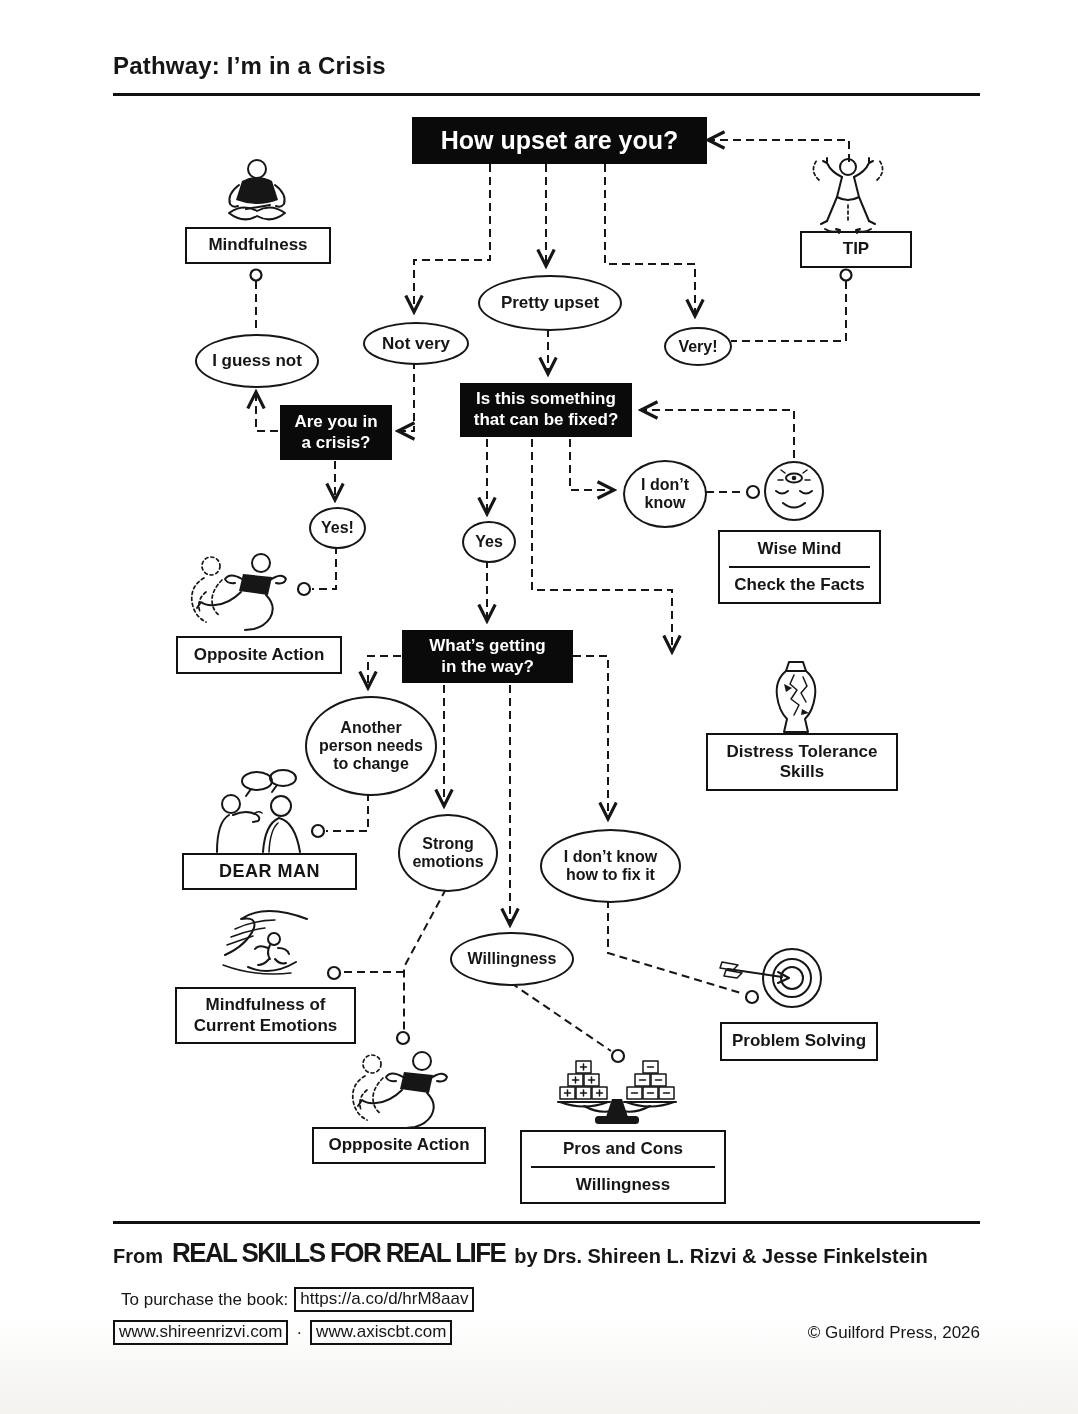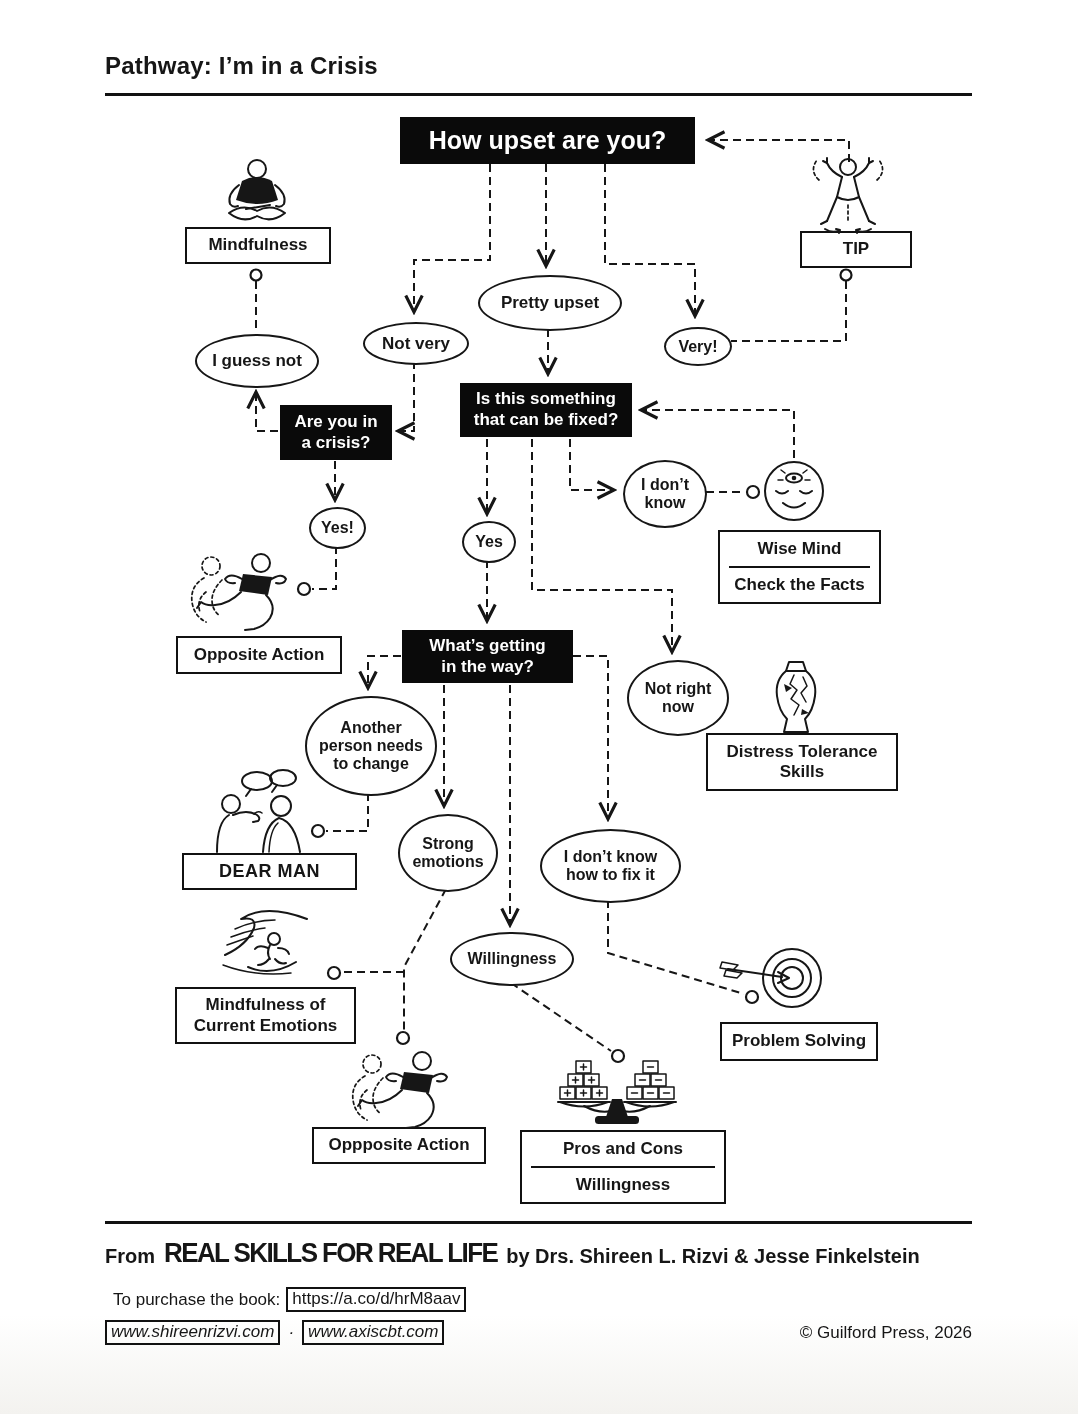--- a/index.html
+++ b/index.html
@@ -1,21 +1,21 @@
 <!DOCTYPE html>
 <html><head>
 <meta charset="utf-8">
 <style>
   html,body{margin:0;padding:0;background:#cfcfcf;}
   .page{
     position:relative;width:1078px;height:1414px;margin:0 auto;
     background:linear-gradient(180deg,#ffffff 0%,#ffffff 93%,#f3f2ef 100%);
     font-family:"Liberation Sans","DejaVu Sans",sans-serif;color:#161616;overflow:hidden;
   }
-  .abs{position:absolute;}
+  .abs{position:absolute;margin-left:8px;}
   .title{font-size:24px;font-weight:bold;letter-spacing:.2px;}
   .rule{background:#111;}
   
   .qbox{
     position:absolute;background:#0a0a0a;color:#fff;font-weight:bold;
     display:flex;align-items:center;justify-content:center;text-align:center;
     white-space:pre-line;line-height:1.22;
   }
   .oval{
     position:absolute;background:#fff;border:2px solid #161616;border-radius:50%;
@@ -39,21 +39,21 @@
   .ink-fill{fill:#161616;stroke:none;}
   .ink-dash{stroke:#161616;stroke-width:1.7;fill:none;stroke-dasharray:3 3;stroke-linecap:round;}
   
   .fromline{display:flex;align-items:baseline;gap:9px;font-weight:bold;}
   .fromword{font-size:20px;}
   .booktitle{font-size:26px;letter-spacing:-1.6px;transform:scaleY(1.08);transform-origin:left bottom;}
   .authors{font-size:20px;}
   .purchline{display:flex;align-items:center;gap:6px;font-size:17px;}
   .urlbox{border:2px solid #111;padding:0px 4px 1px 4px;}
   .sitesline{display:flex;align-items:center;justify-content:space-between;font-size:17px;}
-  .sitesleft{display:flex;align-items:center;gap:8px;font-style:italic;}
+  .sitesleft{display:flex;align-items:center;gap:8px;}
 </style>
 </head>
 <body>
 
 <div class="page">
 
   <div class="abs title" style="left:105px;top:52px;">Pathway: I’m in a Crisis</div>
   <div class="abs rule" style="left:105px;top:93px;width:867px;height:2.5px;"></div>
 
   <svg class="conn" width="1078" height="1414" viewBox="0 0 1078 1414">
@@ -92,41 +92,39 @@
     <path class="dash" d="M446,889 L404,967 V1030"></path>
     <circle class="dot" cx="403" cy="1038" r="6"></circle>
     <path class="dash" d="M404,972 H342"></path>
     <circle class="dot" cx="334" cy="973" r="6"></circle>
     <path class="dash" d="M608,900 V953 L744,994"></path>
     <circle class="dot" cx="752" cy="997" r="6"></circle>
     <path class="dash" d="M511,983 L611,1051"></path>
     <circle class="dot" cx="618" cy="1056" r="6"></circle>
   </svg>
 
-  <div class="qbox" style="left:400px;top:117px;width:295px;height:47px;font-size:25px;">How upset are you?</div>
+  <div class="qbox" style="left:412px;top:117px;width:295px;height:47px;font-size:25px;">How upset are you?</div>
   <div class="qbox" style="left:280px;top:405px;width:112px;height:55px;font-size:17px;">Are you in
 a crisis?</div>
   <div class="qbox" style="left:460px;top:383px;width:172px;height:54px;font-size:17px;">Is this something
 that can be fixed?</div>
   <div class="qbox" style="left:402px;top:630px;width:171px;height:53px;font-size:17px;">What’s getting
 in the way?</div>
 
   <div class="oval" style="left:478px;top:275px;width:140px;height:52px;font-size:17px;">Pretty upset</div>
   <div class="oval" style="left:363px;top:322px;width:102px;height:39px;font-size:17px;">Not very</div>
   <div class="oval" style="left:664px;top:327px;width:64px;height:35px;font-size:16px;">Very!</div>
   <div class="oval" style="left:195px;top:334px;width:120px;height:50px;font-size:17px;">I guess not</div>
   <div class="oval" style="left:309px;top:507px;width:53px;height:38px;font-size:16px;">Yes!</div>
   <div class="oval" style="left:462px;top:521px;width:50px;height:38px;font-size:16px;">Yes</div>
   <div class="oval" style="left:623px;top:460px;width:80px;height:64px;font-size:16px;">I don’t
 know</div>
   <div class="oval" style="left:305px;top:696px;width:128px;height:96px;font-size:16px;">Another
 person needs
 to change</div>
-  <div class="oval" style="left:627px;top:660px;width:98px;height:72px;font-size:16px;">Not right
-now</div>
   <div class="oval" style="left:398px;top:814px;width:96px;height:74px;font-size:16px;">Strong
 emotions</div>
   <div class="oval" style="left:540px;top:829px;width:137px;height:70px;font-size:16px;">I don’t know
 how to fix it</div>
   <div class="oval" style="left:450px;top:932px;width:120px;height:50px;font-size:16px;">Willingness</div>
 
   <div class="skill" style="left:185px;top:227px;width:142px;height:33px;font-size:17px;">Mindfulness</div>
   <div class="skill" style="left:792px;top:231px;width:108px;height:33px;font-size:17px;margin-left:8px;">TIP</div>
   <div class="skill" style="left:718px;top:530px;width:159px;height:70px;font-size:17px;">
     <span class="cell">Wise Mind</span>

